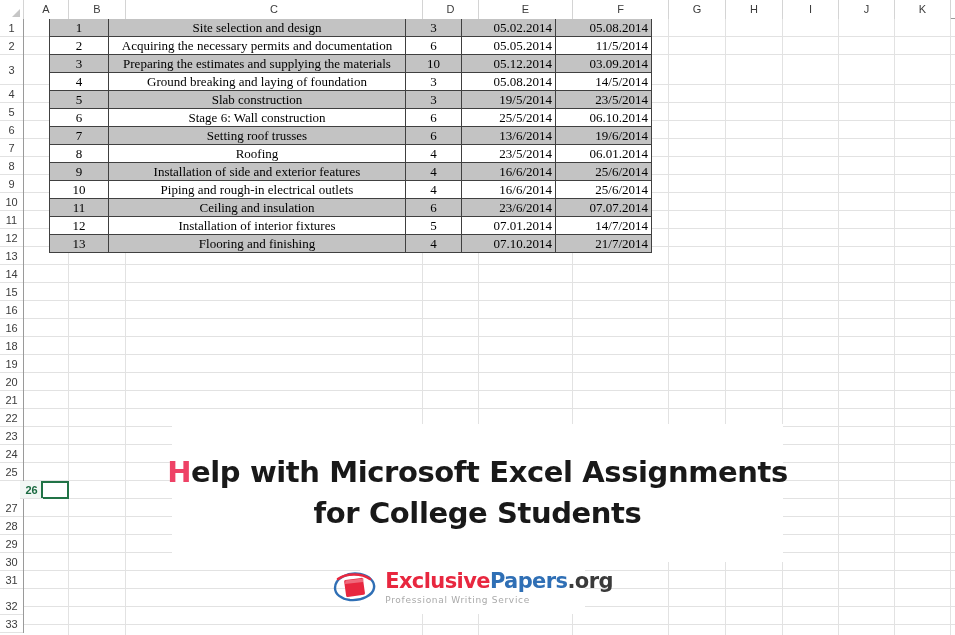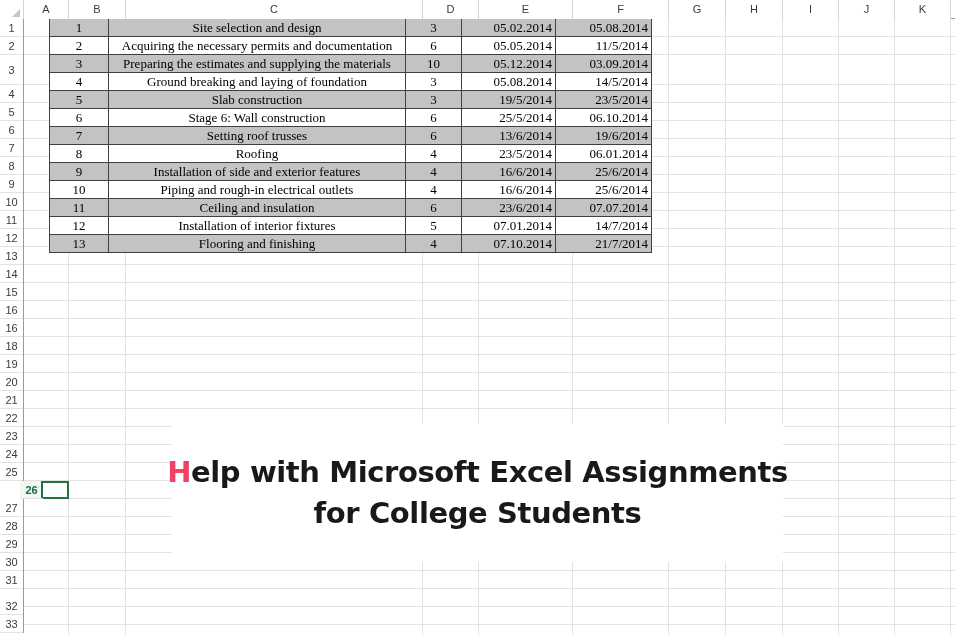--- a/index.html
+++ b/index.html
@@ -360,14 +360,28 @@
       </tbody>
   </table>
 
   <div id="promo">
     <div class="line">
       <span class="accent">H</span><span>elp with Microsoft Excel Assignments</span>
     </div>
     <div class="line">for College Students</div>
   </div>
 
+  <div id="logo">
+    <svg id="logo-mark" viewBox="0 0 46 36">
+      <path d="M3 18 C3 8, 16 2, 28 4 C38 6, 43 12, 42 18 C41 25, 30 31, 18 30 C9 29, 3 24, 3 18 Z" fill="none" stroke="#2f6fb5" stroke-width="2.4"></path>
+      <path d="M6 9 C14 3, 30 3, 38 9" fill="none" stroke="#e8273f" stroke-width="2.6" stroke-linecap="round"></path>
+      <rect x="13" y="9" width="19" height="17" rx="1.5" fill="#e8273f" transform="rotate(-8 22 17)"></rect>
+      <path d="M13.5 10.5 L31.5 8.5 L31 12 L13 14 Z" fill="#f06a7c"></path>
+    </svg>
+    <div id="logo-text">
+      <div class="logo-main">
+        <span class="lg-excl">Exclusive</span><span class="lg-pap">Papers</span><span class="lg-org">.org</span>
+      </div>
+      <div class="logo-sub">Professional Writing Service</div>
+    </div>
+  </div>
 
 </div>
 
 </body></html>

